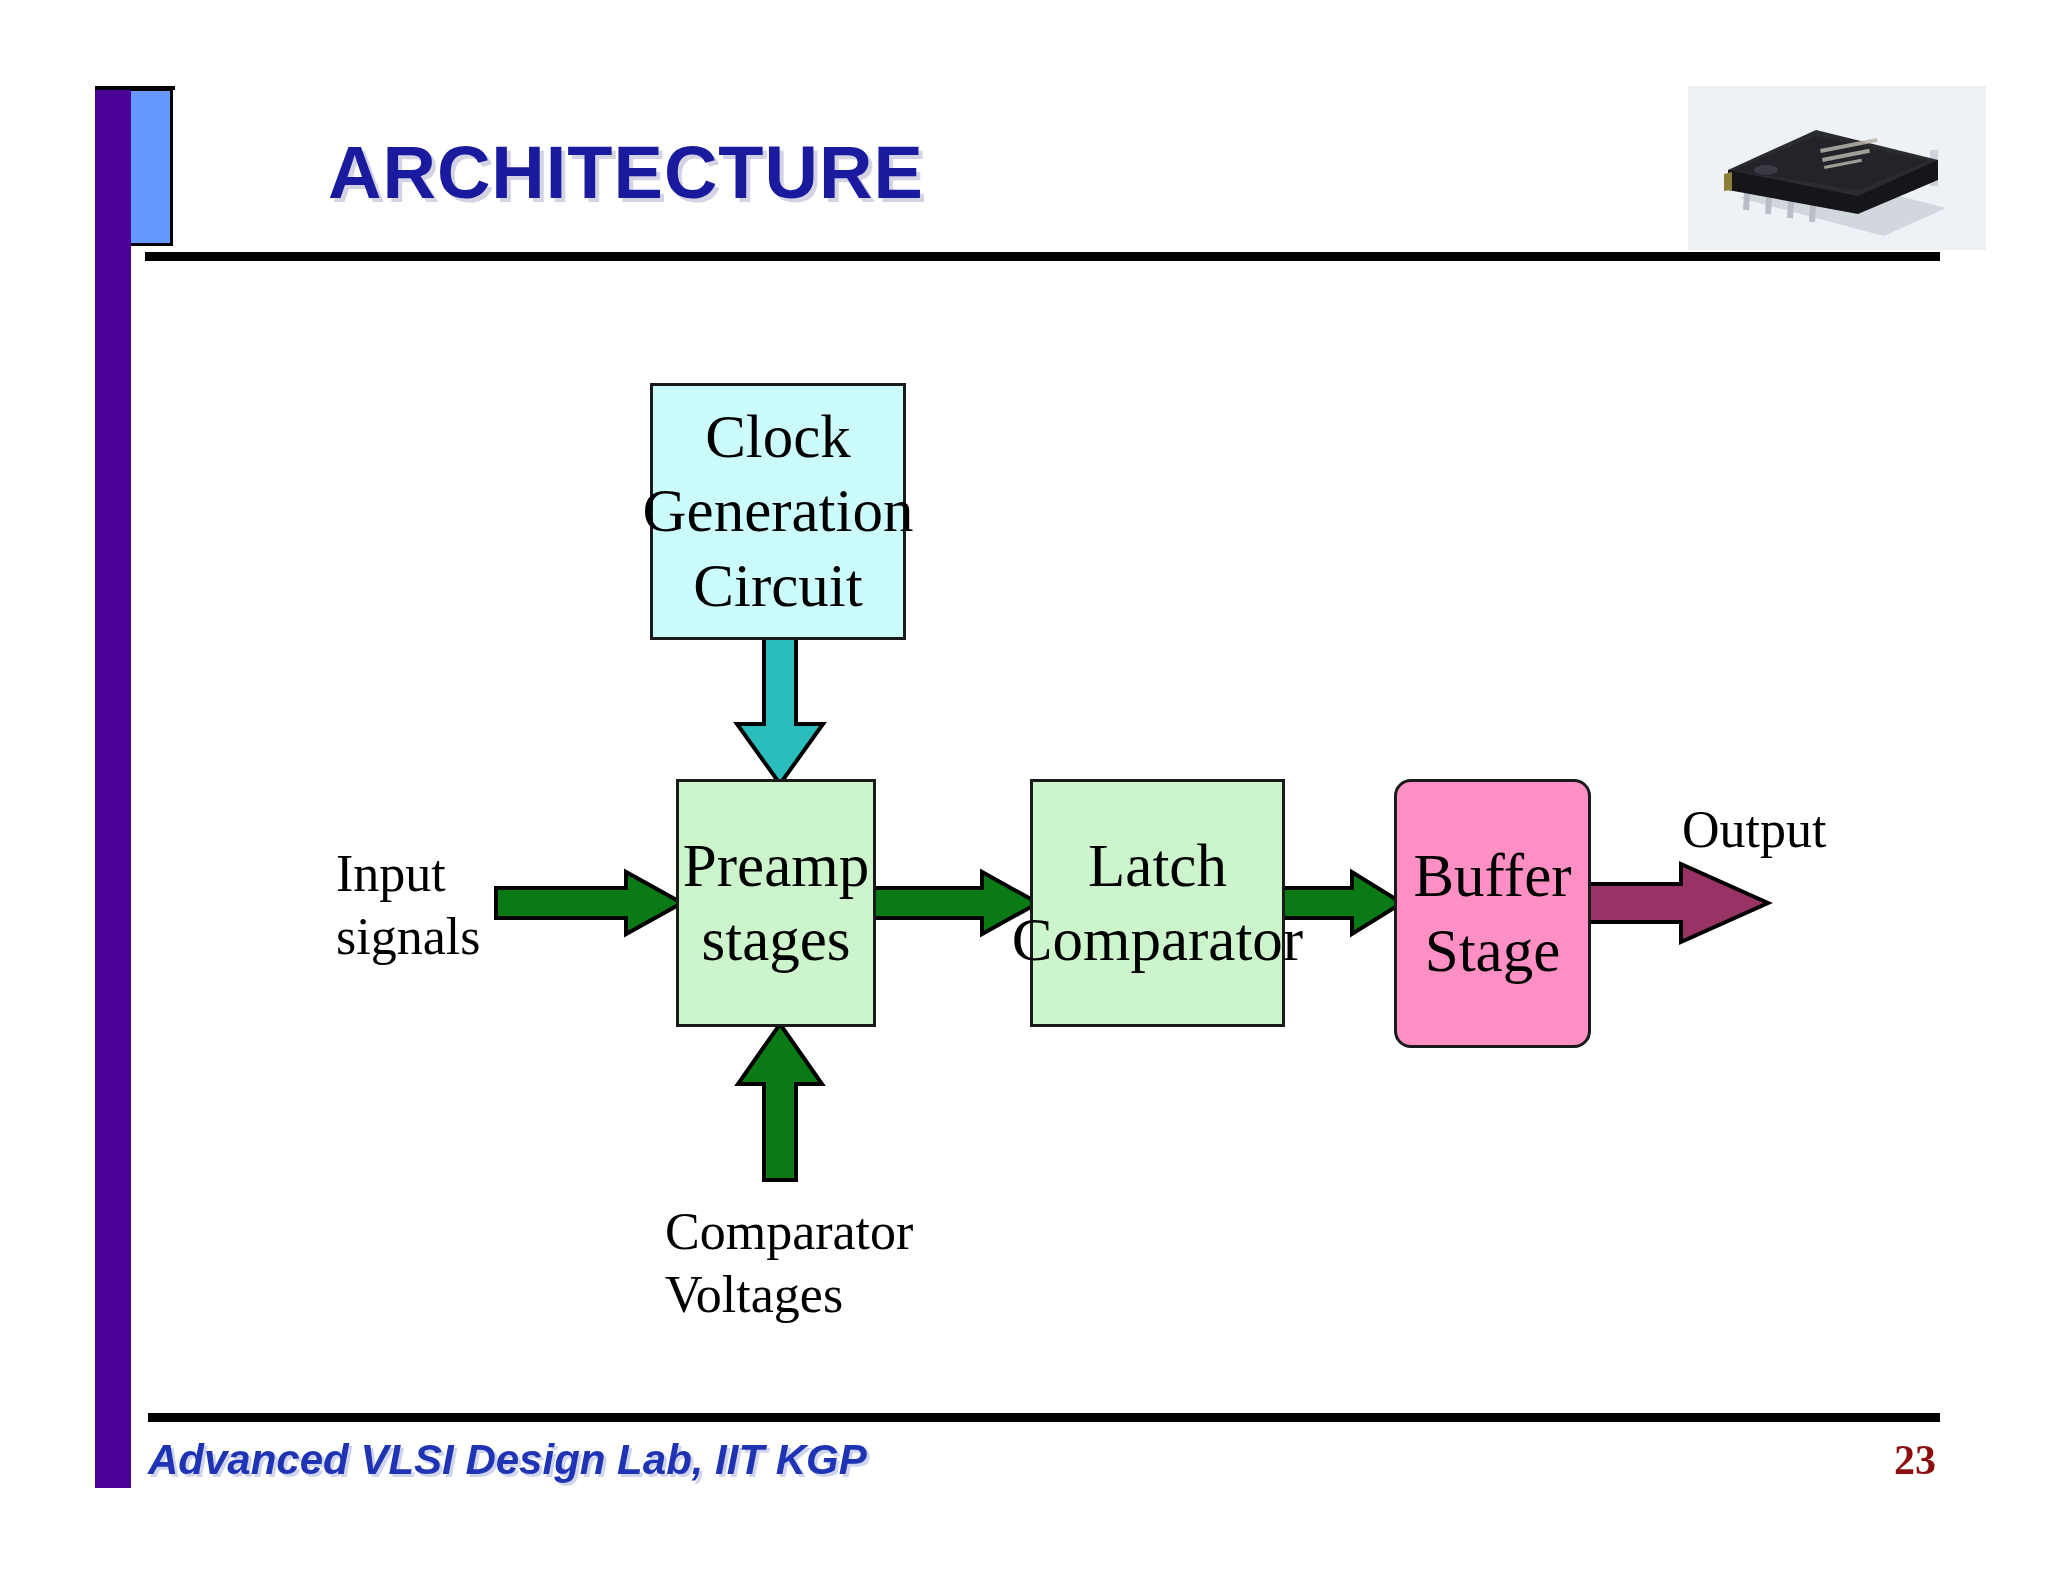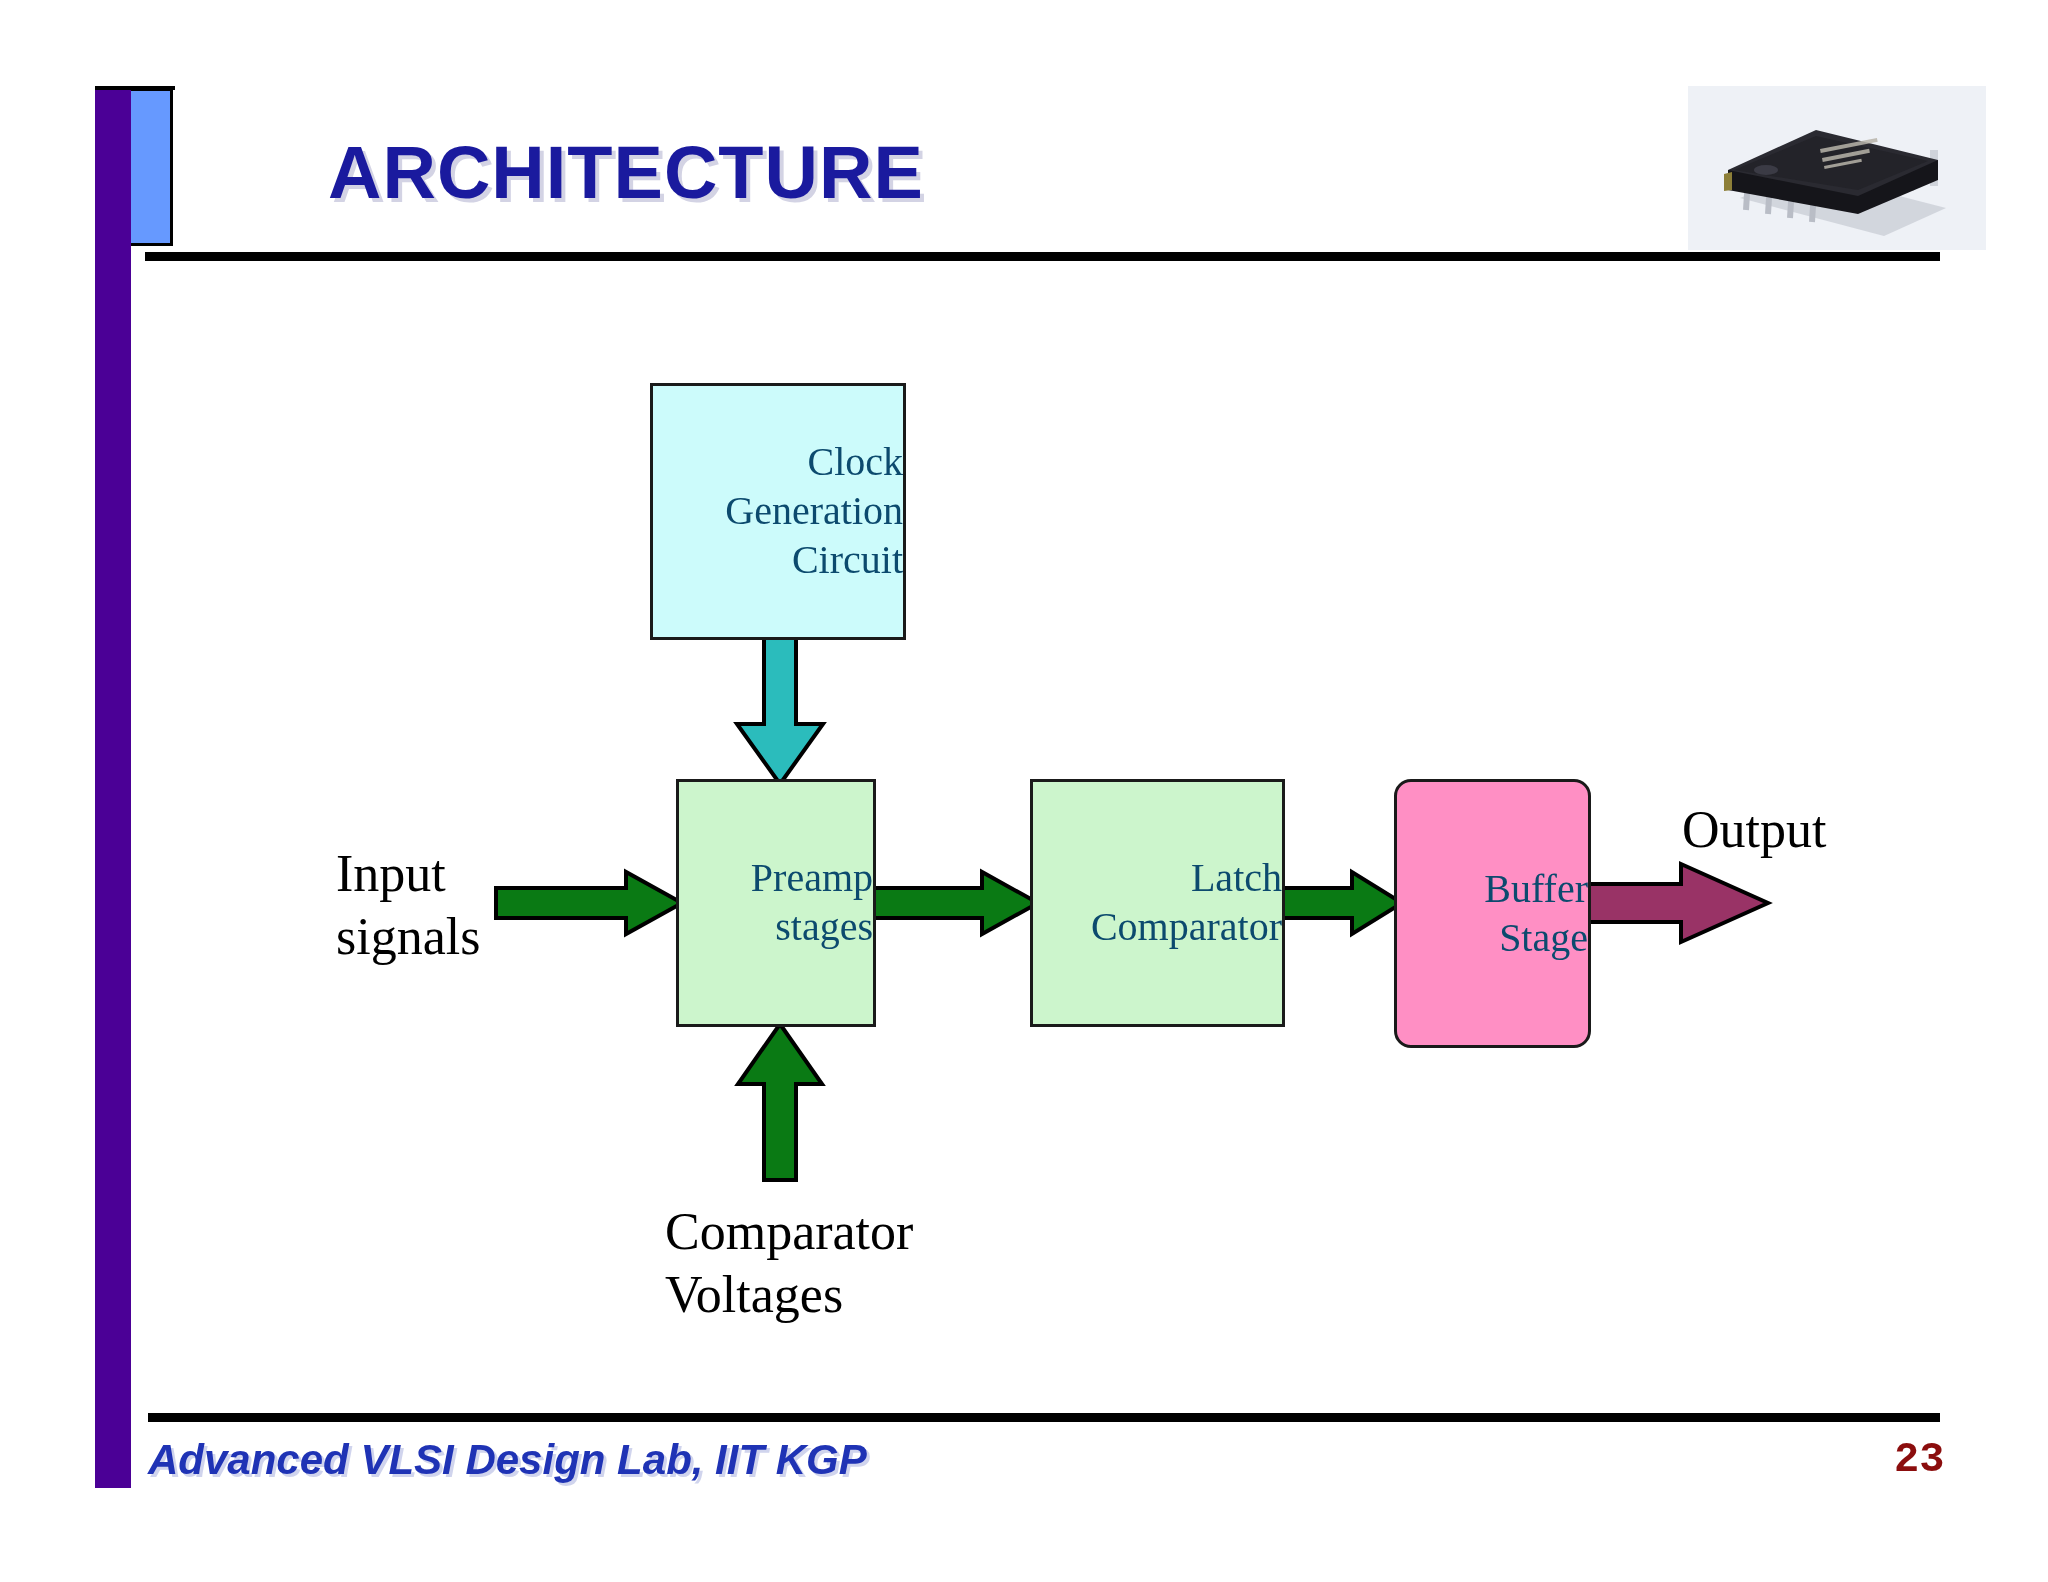--- a/index.html
+++ b/index.html
@@ -87,25 +87,25 @@
   }
   .chip-photo svg { display:block; width:100%; height:100%; }
 
   
   .block {
     position: absolute;
     border: 3px solid #1a1a1a;
     box-sizing: border-box;
     display: flex;
     flex-direction: column;
-    align-items: flex-end;
+    align-items: center;
     justify-content: center;
-    font-size: 40px;
+    font-size: 61px;
     line-height: 1.22;
-    color: #0c4a6e;
+    color: #000000;
     text-align: center;
     white-space: nowrap;
     z-index: 6;
   }
   .block .line { display: block; }
 
   #clock-box {
     left: 650px;  top: 383px;
     width: 256px; height: 257px;
     background: #ccfbfb;
@@ -173,21 +173,21 @@
     font-style: italic;
     color: #1f33b5;
     text-shadow: 3px 3px 0 rgba(150,160,215,0.45);
     white-space: nowrap;
     z-index: 5;
   }
   .slide-number {
     position: absolute;
     left: 1894px;
     top: 1436px;
-    font-family: Liberation Mono, monospace;
+    font-family: Liberation Serif, serif;
     font-size: 42px;
     font-weight: bold;
     color: #8b0d0d;
     z-index: 5;
   }
 </style>
 </head>
 <body>
 
 <div id="slide">

